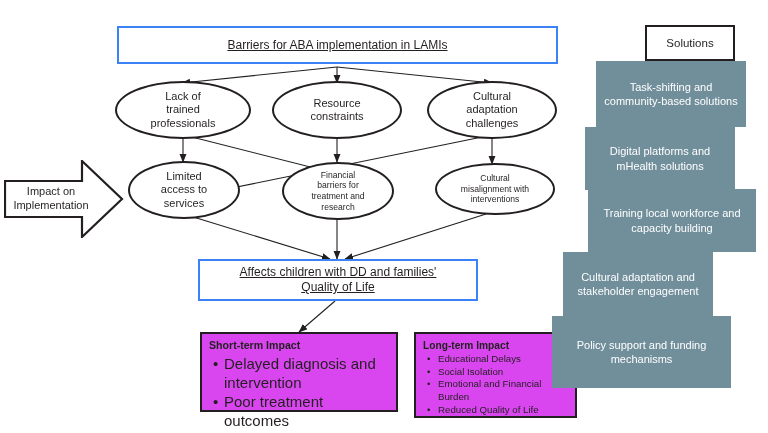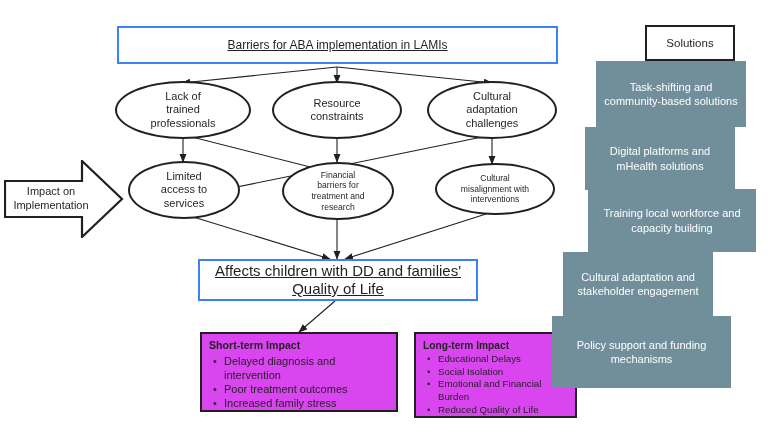--- a/index.html
+++ b/index.html
@@ -41,21 +41,21 @@
     background: #ffffff;
     border: 2px solid #3b82f6;
     text-decoration: underline;
   }
   .rect .txt {
     font-size: 11.5px;
     line-height: 1.22;
     color: #231f20;
   }
   #node-top .txt { font-size: 12px; }
-  #node-affects .txt { font-size: 15px; }
+  #node-affects .txt { font-size: 12px; }
 
   
   .ellipse {
     background: #ffffff;
     border: 2px solid #231f20;
     border-radius: 50%;
   }
   .ellipse .txt {
     font-size: 11px;
     line-height: 1.22;
@@ -79,21 +79,21 @@
     font-weight: bold;
     line-height: 1.3;
     margin-bottom: 1px;
   }
   .listbox ul {
     margin: 0;
     padding: 0 0 0 15px;
     list-style: none;
   }
   .listbox li {
-    font-size: 11px;
+    font-size: 15px;
     line-height: 1.28;
     position: relative;
     margin-bottom: 0px;
   }
   .listbox li::before {
     content: "\2022";
     position: absolute;
     left: -11px;
     top: 0;
   }

